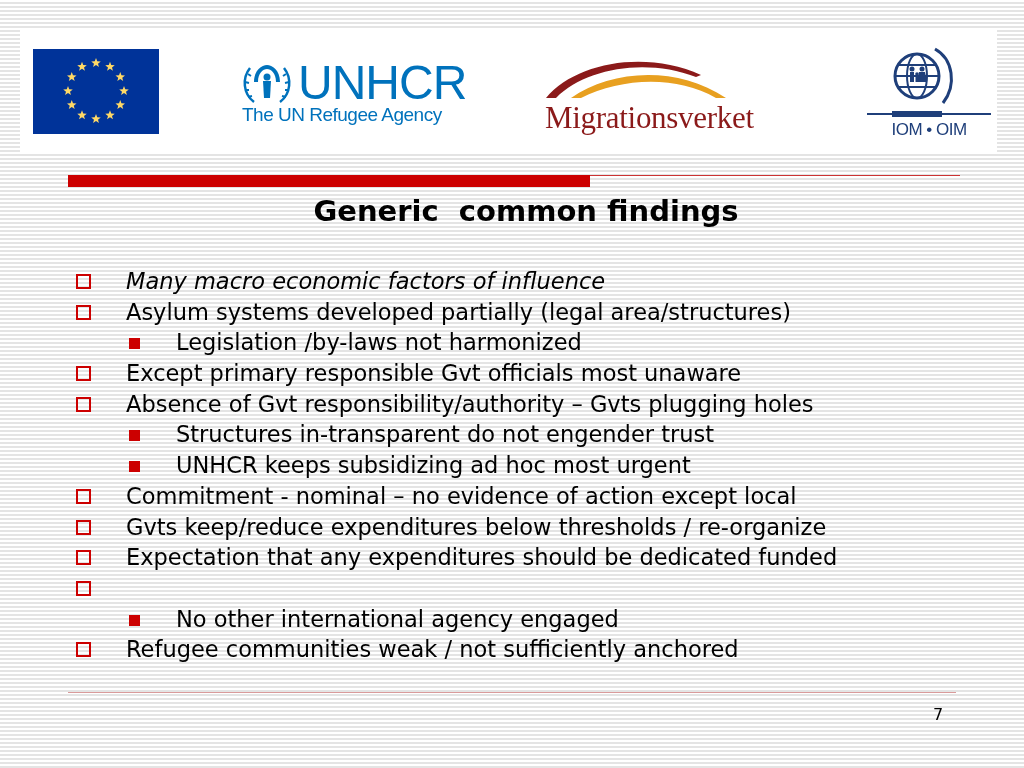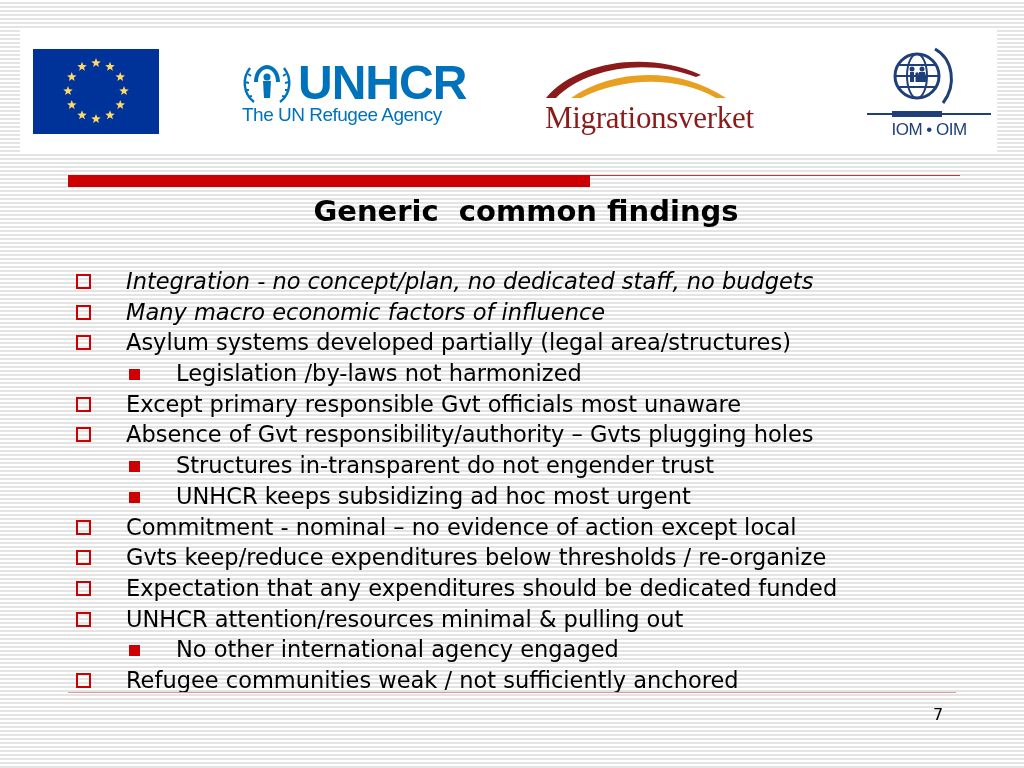--- a/index.html
+++ b/index.html
@@ -14,21 +14,21 @@
       position:absolute; left:20px; top:30px; width:977px; height:122px;
       background:#ffffff;
     }
     .logo { position:absolute; }
     .eu-flag { left:33px; top:49px; width:126px; height:85px; background:#003399; }
     .eu-flag svg { display:block; }
     .unhcr { left:240px; top:62px; width:235px; height:68px; }
     .unhcr-mark { position:absolute; left:0; top:0; width:54px; height:44px; }
     .unhcr-word {
       position:absolute; left:58px; top:-6px;
-      font-family:"Liberation Sans", sans-serif; font-weight:bold; font-size:48px;
+      font-family:"Liberation Sans", sans-serif; font-weight:normal; font-size:48px;
       color:#0072bc; letter-spacing:-1px; line-height:54px;
     }
     .unhcr-tag {
       position:absolute; left:2px; top:42px;
       font-family:"Liberation Sans", sans-serif; font-weight:normal; font-size:19px;
       color:#0072bc; letter-spacing:-0.5px; white-space:nowrap;
     }
     .migr { left:526px; top:50px; width:220px; height:92px; }
     .migr svg { position:absolute; left:0; top:0; }
     .migr-word {
@@ -139,24 +139,20 @@
 </div>
 
 <div class="red-bar"></div>
 <div class="red-line"></div>
 
 <div class="title">Generic  common findings</div>
 
 <div class="bullets" id="bullets">
     <div class="item l1 italic">
       <span class="mark"></span>
-      <span class="txt">Integration - no concept/plan, no dedicated staff, no budgets</span>
-    </div>
-    <div class="item l1 italic">
-      <span class="mark"></span>
       <span class="txt">Many macro economic factors of influence</span>
     </div>
     <div class="item l1">
       <span class="mark"></span>
       <span class="txt">Asylum systems developed partially (legal area/structures)</span>
     </div>
     <div class="item l2">
       <span class="mark"></span>
       <span class="txt">Legislation /by-laws not harmonized</span>
     </div>
@@ -183,21 +179,20 @@
     <div class="item l1">
       <span class="mark"></span>
       <span class="txt">Gvts keep/reduce expenditures below thresholds / re-organize</span>
     </div>
     <div class="item l1">
       <span class="mark"></span>
       <span class="txt">Expectation that any expenditures should be dedicated funded</span>
     </div>
     <div class="item l1">
       <span class="mark"></span>
-      <span class="txt">UNHCR attention/resources minimal &amp; pulling out</span>
     </div>
     <div class="item l2">
       <span class="mark"></span>
       <span class="txt">No other international agency engaged</span>
     </div>
     <div class="item l1">
       <span class="mark"></span>
       <span class="txt">Refugee communities weak / not sufficiently anchored</span>
     </div>
   </div>

